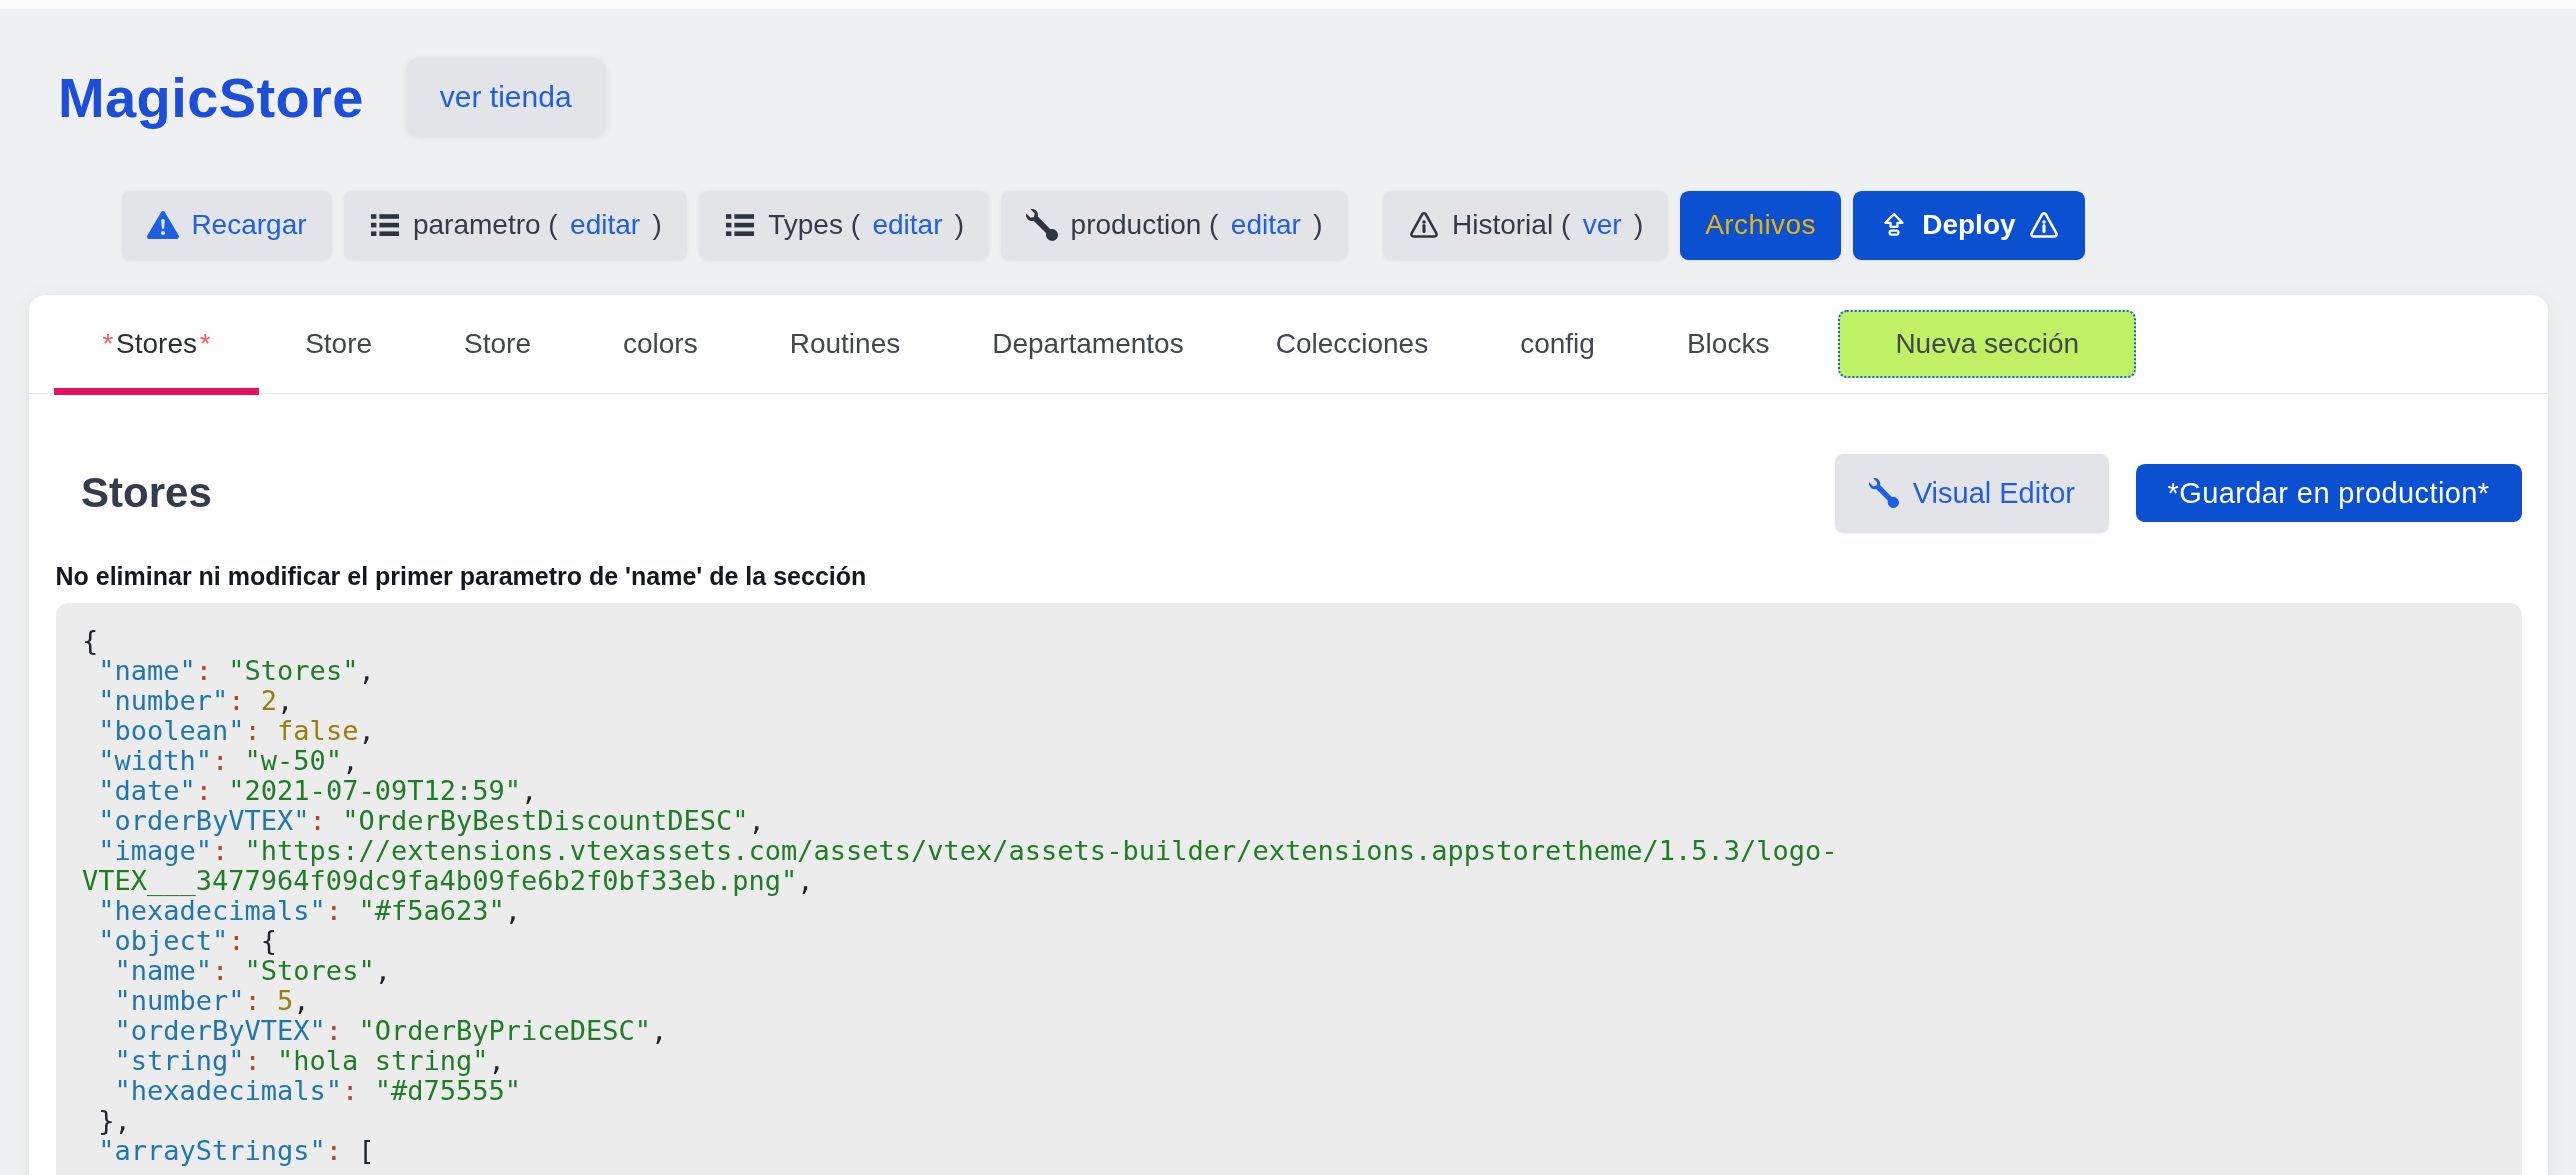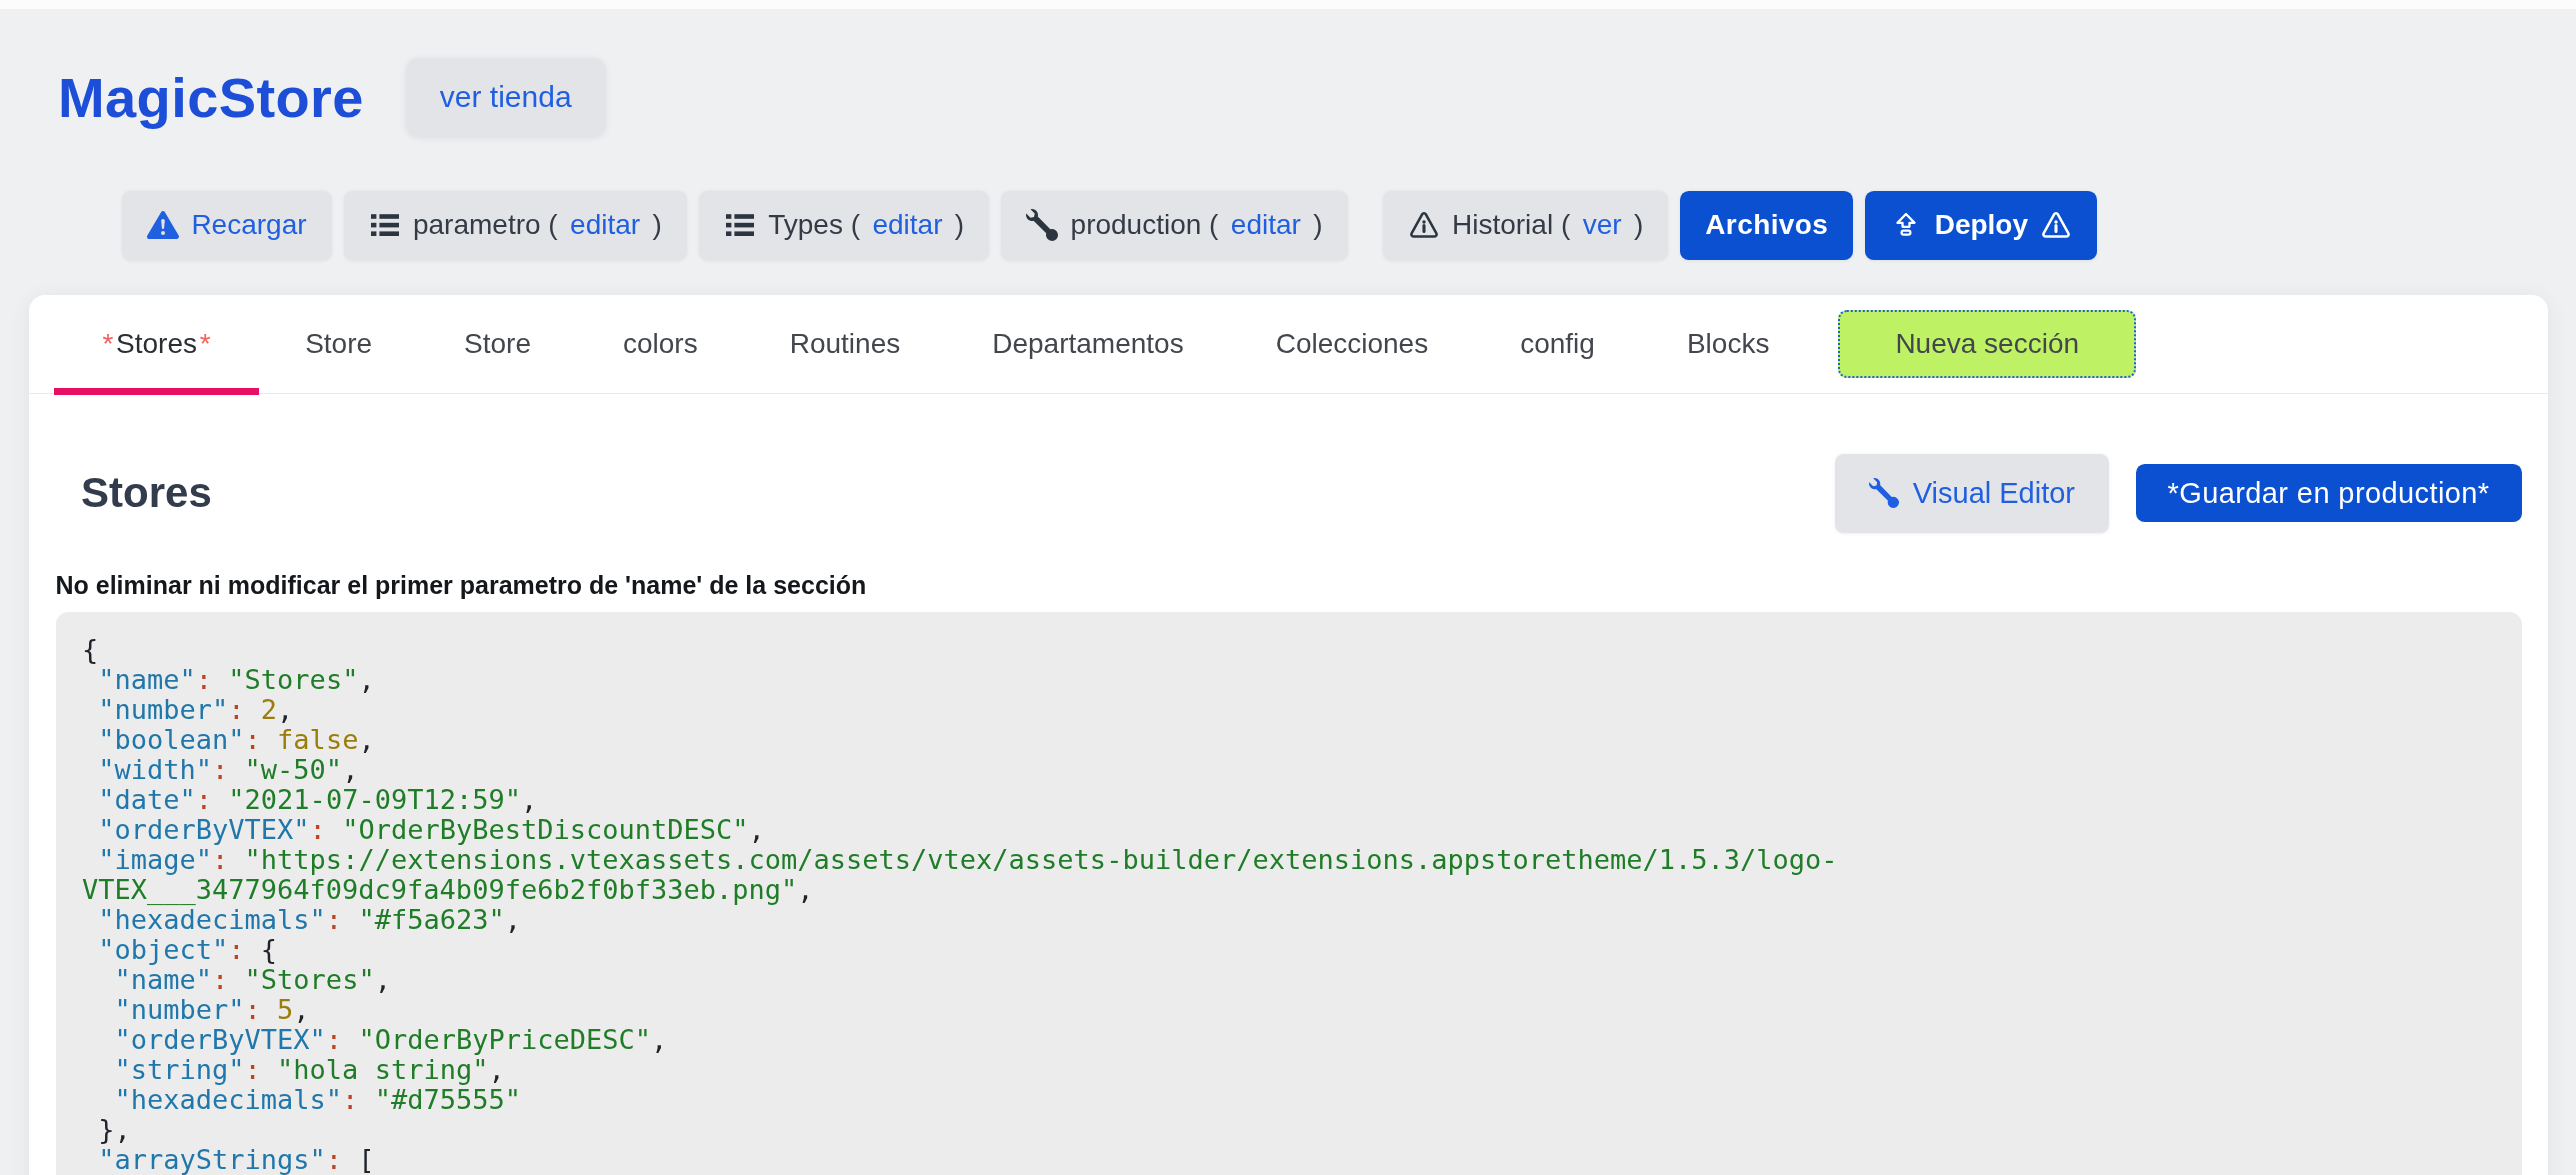--- a/index.html
+++ b/index.html
@@ -32,21 +32,21 @@
   }
   .tb-btn.primary { background:var(--primary-blue); }
   .tb-btn.gap-before { margin-left:23px; }
   .tb-icon { display:inline-flex; width:32px; height:32px; }
   .tb-icon svg { width:100%; height:100%; }
   .ic-blue { color:var(--link-blue); }
   .ic-dark { color:#2c3440; }
   .ic-white { color:#ffffff; }
   .seg-dark  { color:#343b46; font-weight:500; }
   .seg-link  { color:var(--link-blue); font-weight:500; }
-  .seg-white-light { color:#ffffff; font-weight:700; letter-spacing:0.4px; }
+  .seg-white-light { color:#eab308; font-weight:400; letter-spacing:0.4px; }
   .seg-white-bold  { color:#fff; font-weight:700; }
 
   
   .card {
     margin:35px 28px 0 29px;
     background:#ffffff; border-radius:16px 16px 0 0;
     height:970px;
     box-shadow:0 3.5px 23px rgba(0,0,0,.06);
   }
 
@@ -83,21 +83,21 @@
     display:inline-flex; align-items:center; gap:14px;
     background:#e3e4e7; border:none; border-radius:8.8px; height:79px; padding:0 34px;
     font-size:29px; color:var(--link-blue); font-family:Liberation Sans, sans-serif; cursor:pointer;
     box-shadow:0 0.9px 3.5px rgba(0,0,0,.07);
   }
   .ve-btn .tb-icon { width:30px; height:30px; }
   .save-btn {
     background:var(--primary-blue); border:none; border-radius:8.8px; height:58px; padding:0 32px;
     font-size:29px; color:#ffffff; font-weight:400; font-family:inherit; cursor:pointer; letter-spacing:0.4px;
   }
-  .warning-note { margin-top:37px; font-size:25px; line-height:30px; font-weight:700; color:#14171c; }
+  .warning-note { margin-top:28px; font-size:25px; line-height:30px; font-weight:700; color:#14171c; }
 
   
   .code-editor {
     margin-top:12.4px; background:#ececec; border-radius:12.4px;
     padding:23px 26.5px; height:618px; cursor:text;
   }
   .code-lines {
     font-family:"DejaVu Sans Mono", monospace;
     font-size:27px; line-height:30px;
     white-space:pre-wrap; word-break:break-all;

